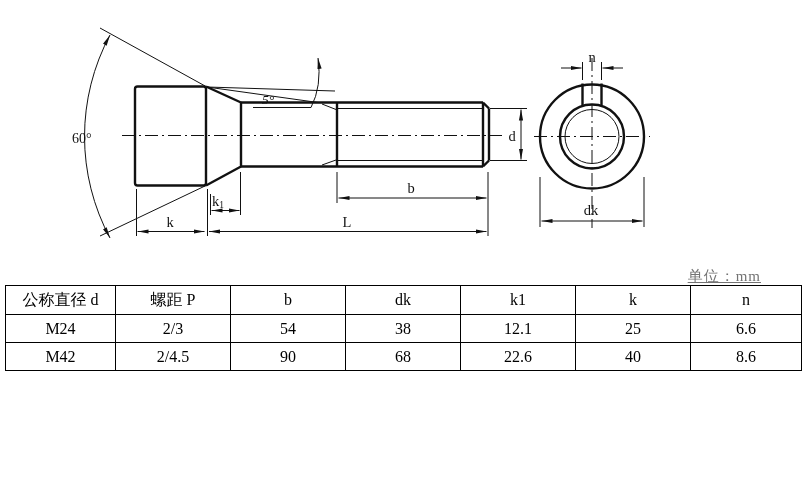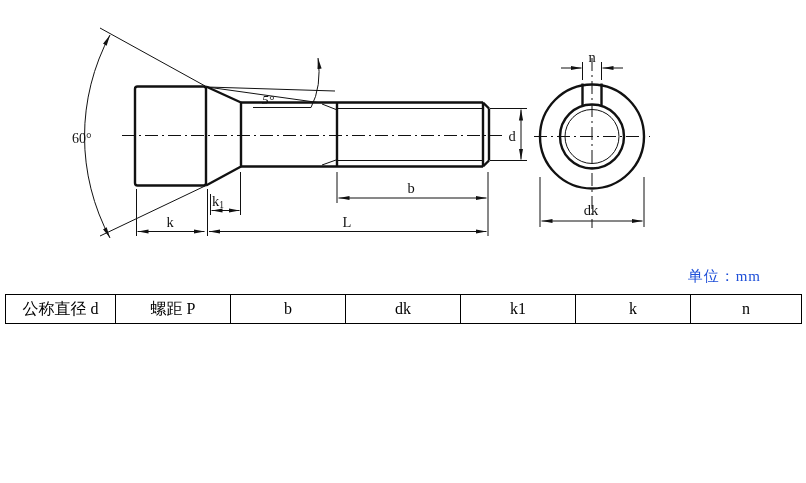--- a/index.html
+++ b/index.html
@@ -3,26 +3,26 @@
 <meta charset="utf-8">
 <style>
   html,body{margin:0;padding:0;background:#fff;}
   #stage{
     position:relative;width:806px;height:483px;background:#fff;overflow:hidden;
     font-family:"Liberation Serif","DejaVu Serif",serif;color:#111;
   }
   #drawing{position:absolute;left:0;top:0;}
   .dimtext{font-family:"Liberation Serif","DejaVu Serif",serif;fill:#111;}
   #units{
-    position:absolute;top:267px;right:45px;font-size:15px;color:#1d4ed8;
-    letter-spacing:1px;white-space:nowrap;
+    position:absolute;top:267px;right:45px;font-size:15px;color:#737373;
+    letter-spacing:1px;white-space:nowrap;text-decoration:underline;
   }
   #spec{
     position:absolute;left:5px;top:285px;width:796px;
-    border-collapse:collapse;table-layout:fixed;margin-top:9px;
+    border-collapse:collapse;table-layout:fixed;
   }
   #spec th,#spec td{
     border:1px solid #000;text-align:center;vertical-align:middle;
     font-size:16px;font-weight:normal;padding:0;color:#000;
     font-family:"Liberation Serif","DejaVu Serif",serif;
   }
   #spec tr{height:28px;}
 </style>
 </head>
 <body>
@@ -114,15 +114,33 @@
     <tbody>
         <tr style="height:29px">
       <th>公称直径 d</th>
       <th>螺距 P</th>
       <th>b</th>
       <th>dk</th>
       <th>k1</th>
       <th>k</th>
       <th>n</th>
     </tr>
+    <tr>
+      <td>M24</td>
+      <td>2/3</td>
+      <td>54</td>
+      <td>38</td>
+      <td>12.1</td>
+      <td>25</td>
+      <td>6.6</td>
+    </tr>
+    <tr>
+      <td>M42</td>
+      <td>2/4.5</td>
+      <td>90</td>
+      <td>68</td>
+      <td>22.6</td>
+      <td>40</td>
+      <td>8.6</td>
+    </tr>
   </tbody>
     </table>
 </div>
 
 </body></html>

